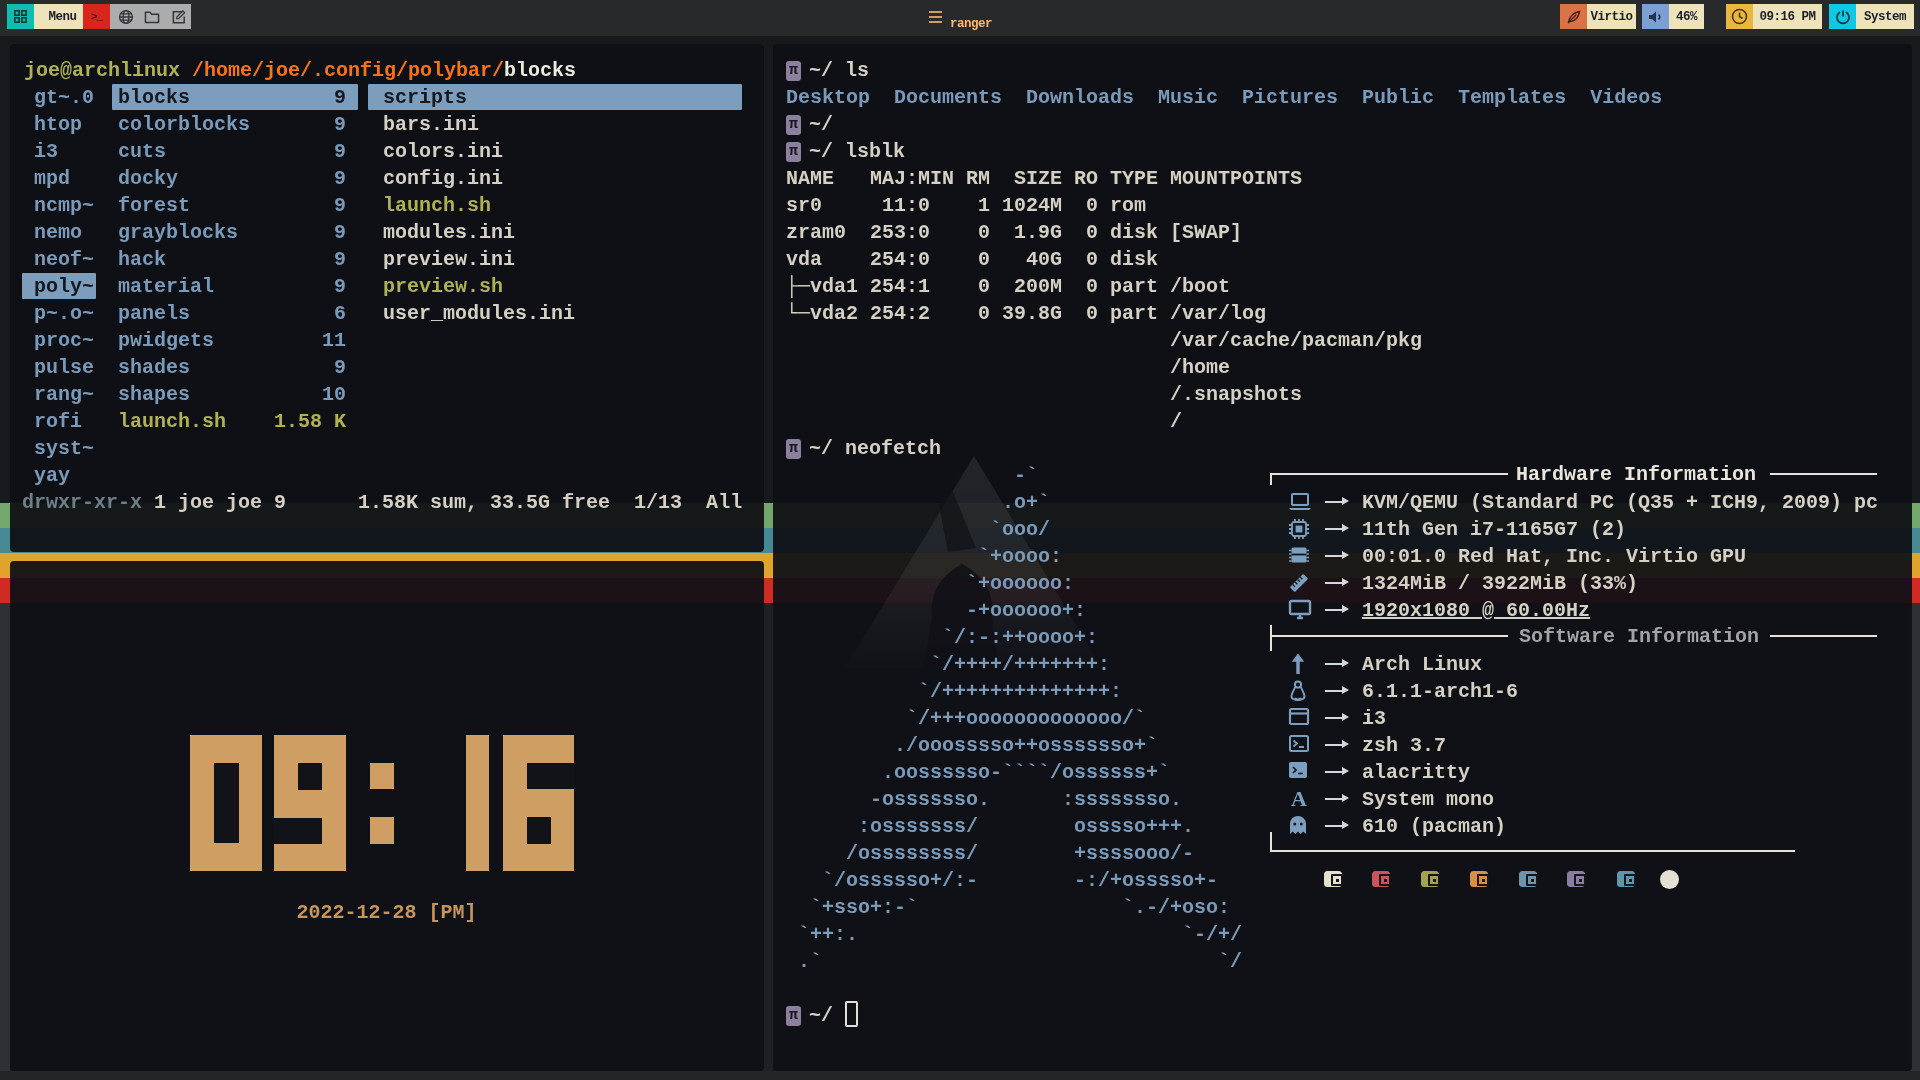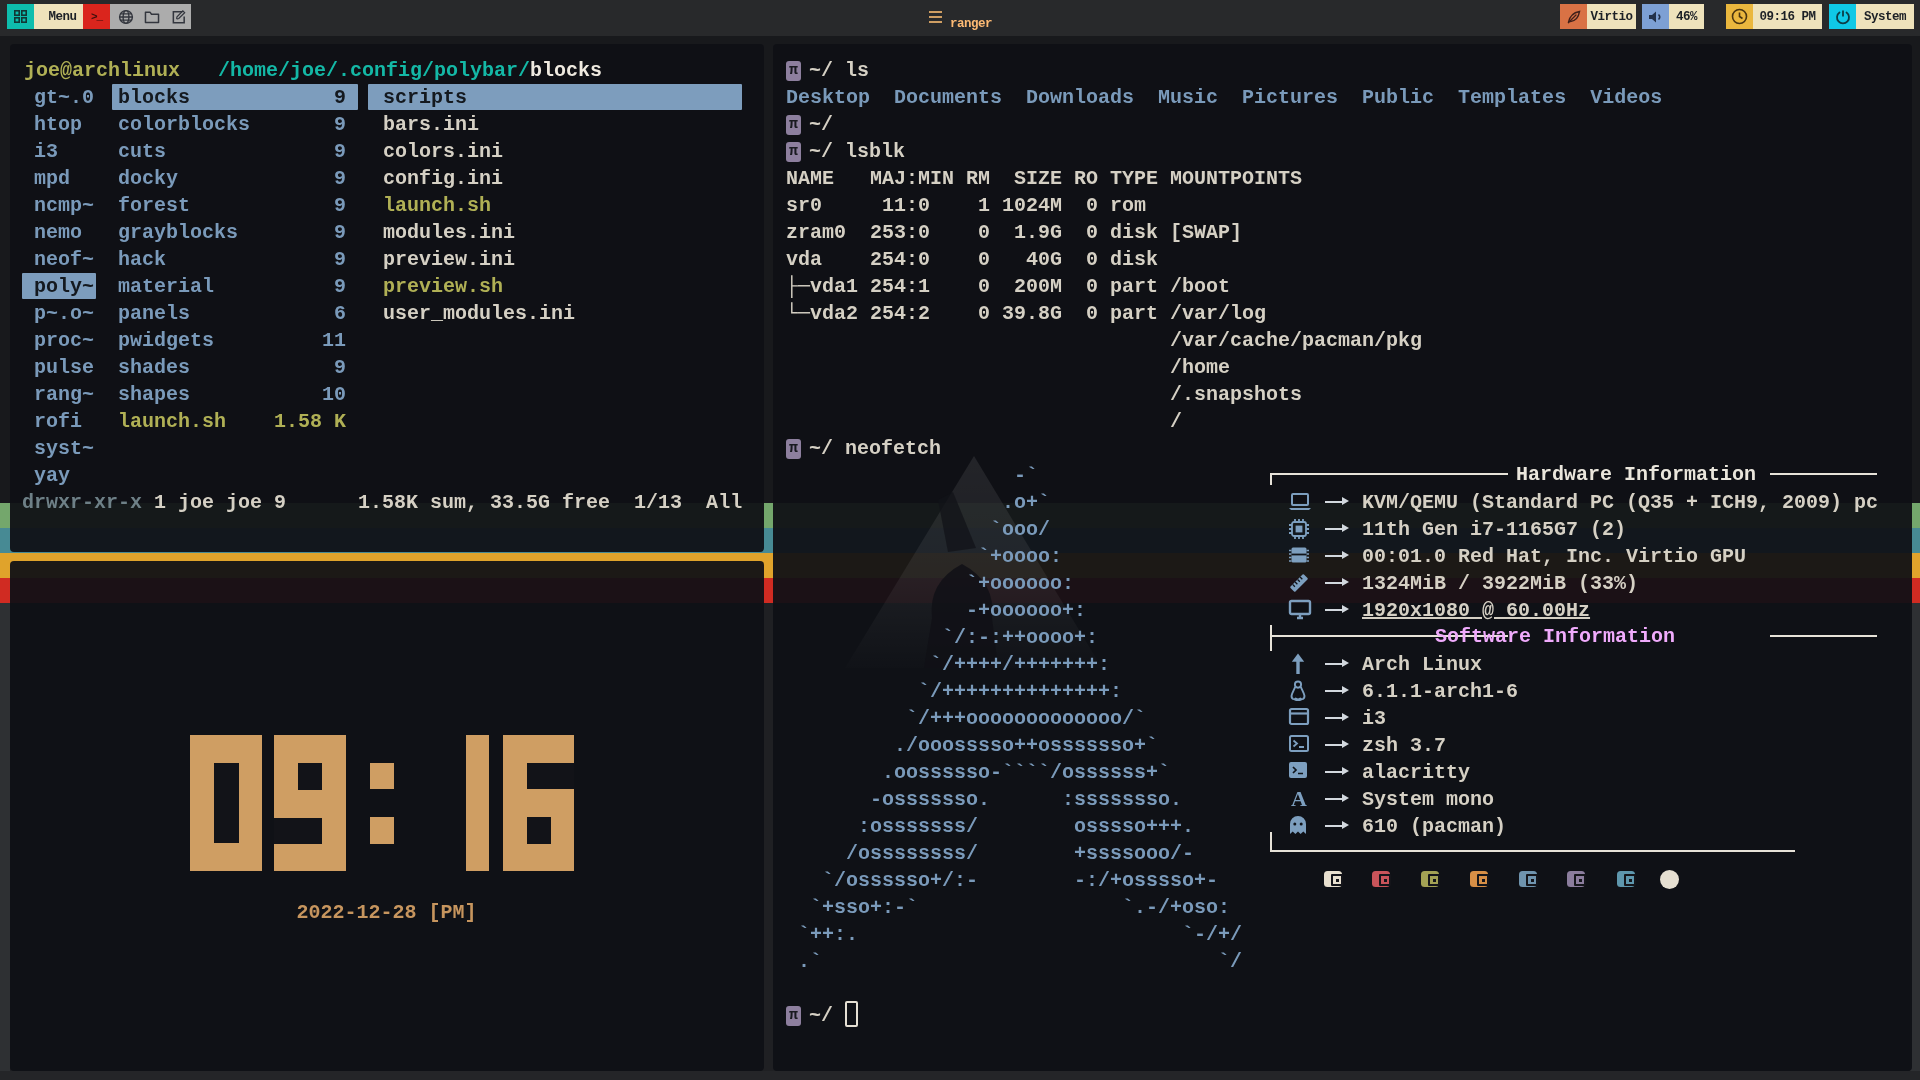--- a/index.html
+++ b/index.html
@@ -143,21 +143,21 @@
         <g fill="none" stroke="#0c3d46" stroke-width="1.8">
           <path d="M8 1.5v6"></path>
           <path d="M4.5 3.5a6 6 0 1 0 7 0" stroke-linecap="round"></path>
         </g>
       </svg>
   </div>
   <div class="mlab" style="left:1856px;width:58px;">System</div>
 </div>
 
 <div id="ranger-content">
-  <div class="t" style="left:24px;top:56.5px;"><span class="olive">joe@archlinux</span> <span style="color:#14b8a6;margin-left:26px;">/home/joe/.config/polybar/</span><span style="color:#efeae0;">blocks</span></div>
+  <div class="t" style="left:24px;top:56.5px;"><span class="olive">joe@archlinux</span> <span style="color:#f97316;">/home/joe/.config/polybar/</span><span style="color:#efeae0;">blocks</span></div>
 
   <div class="selbar" style="left:112px;top:84px;width:246px;"></div>
   <div class="selbar" style="left:368px;top:84px;width:374px;"></div>
   <div class="selbar" style="left:22px;top:273px;width:74px;"></div>
 
   <div class="t blue" style="left:34px;top:83.5px;">gt~.0
 htop
 i3
 mpd
 ncmp~
@@ -284,21 +284,21 @@
 .`                                 `/</div>
 
   <div class="t" style="left:786px;top:1000.5px;"><span class="pi">π</span>~/ <span style="display:inline-block;width:13px;height:26px;border:2px solid #e5e0d4;border-radius:2px;vertical-align:-6px;"></span></div>
 
   <div id="nf">
       <div class="nline" style="left:1270px;top:473px;width:238px;"></div>
       <div class="nline" style="left:1770px;top:473px;width:107px;"></div>
       <div class="t" style="left:1516px;top:460.5px;color:#eae6dc;">Hardware Information</div>
       <div class="nline" style="left:1270px;top:635px;width:238px;"></div>
       <div class="nline" style="left:1770px;top:635px;width:107px;"></div>
-      <div class="t" style="left:1435px;top:622.5px;color:#f0abfc;">Software Information</div>
+      <div class="t" style="left:1519px;top:622.5px;color:#a3a3a3;">Software Information</div>
       <div class="nstub" style="left:1270px;top:474px;height:11px;"></div>
       <div class="nstub" style="left:1270px;top:625px;height:26px;"></div>
       <div class="nstub" style="left:1270px;top:832px;height:19px;"></div>
       <div class="nline" style="left:1270px;top:850px;width:525px;"></div>
       <div class="nicon" style="left:1288px;top:491px;"><svg width="24" height="22" viewBox="0 0 24 22">
           <rect x="4" y="3" width="16" height="11" rx="1" fill="none" stroke="#7d9fbf" stroke-width="2"></rect>
           <path d="M1 17h22l-2 2H3z" fill="#7d9fbf"></path>
         </svg></div>
       <div class="arr" style="left:1325px;top:500.5px;"></div>
       <div class="t" style="left:1362px;top:488.5px;">KVM/QEMU (Standard PC (Q35 + ICH9, 2009) pc</div>

